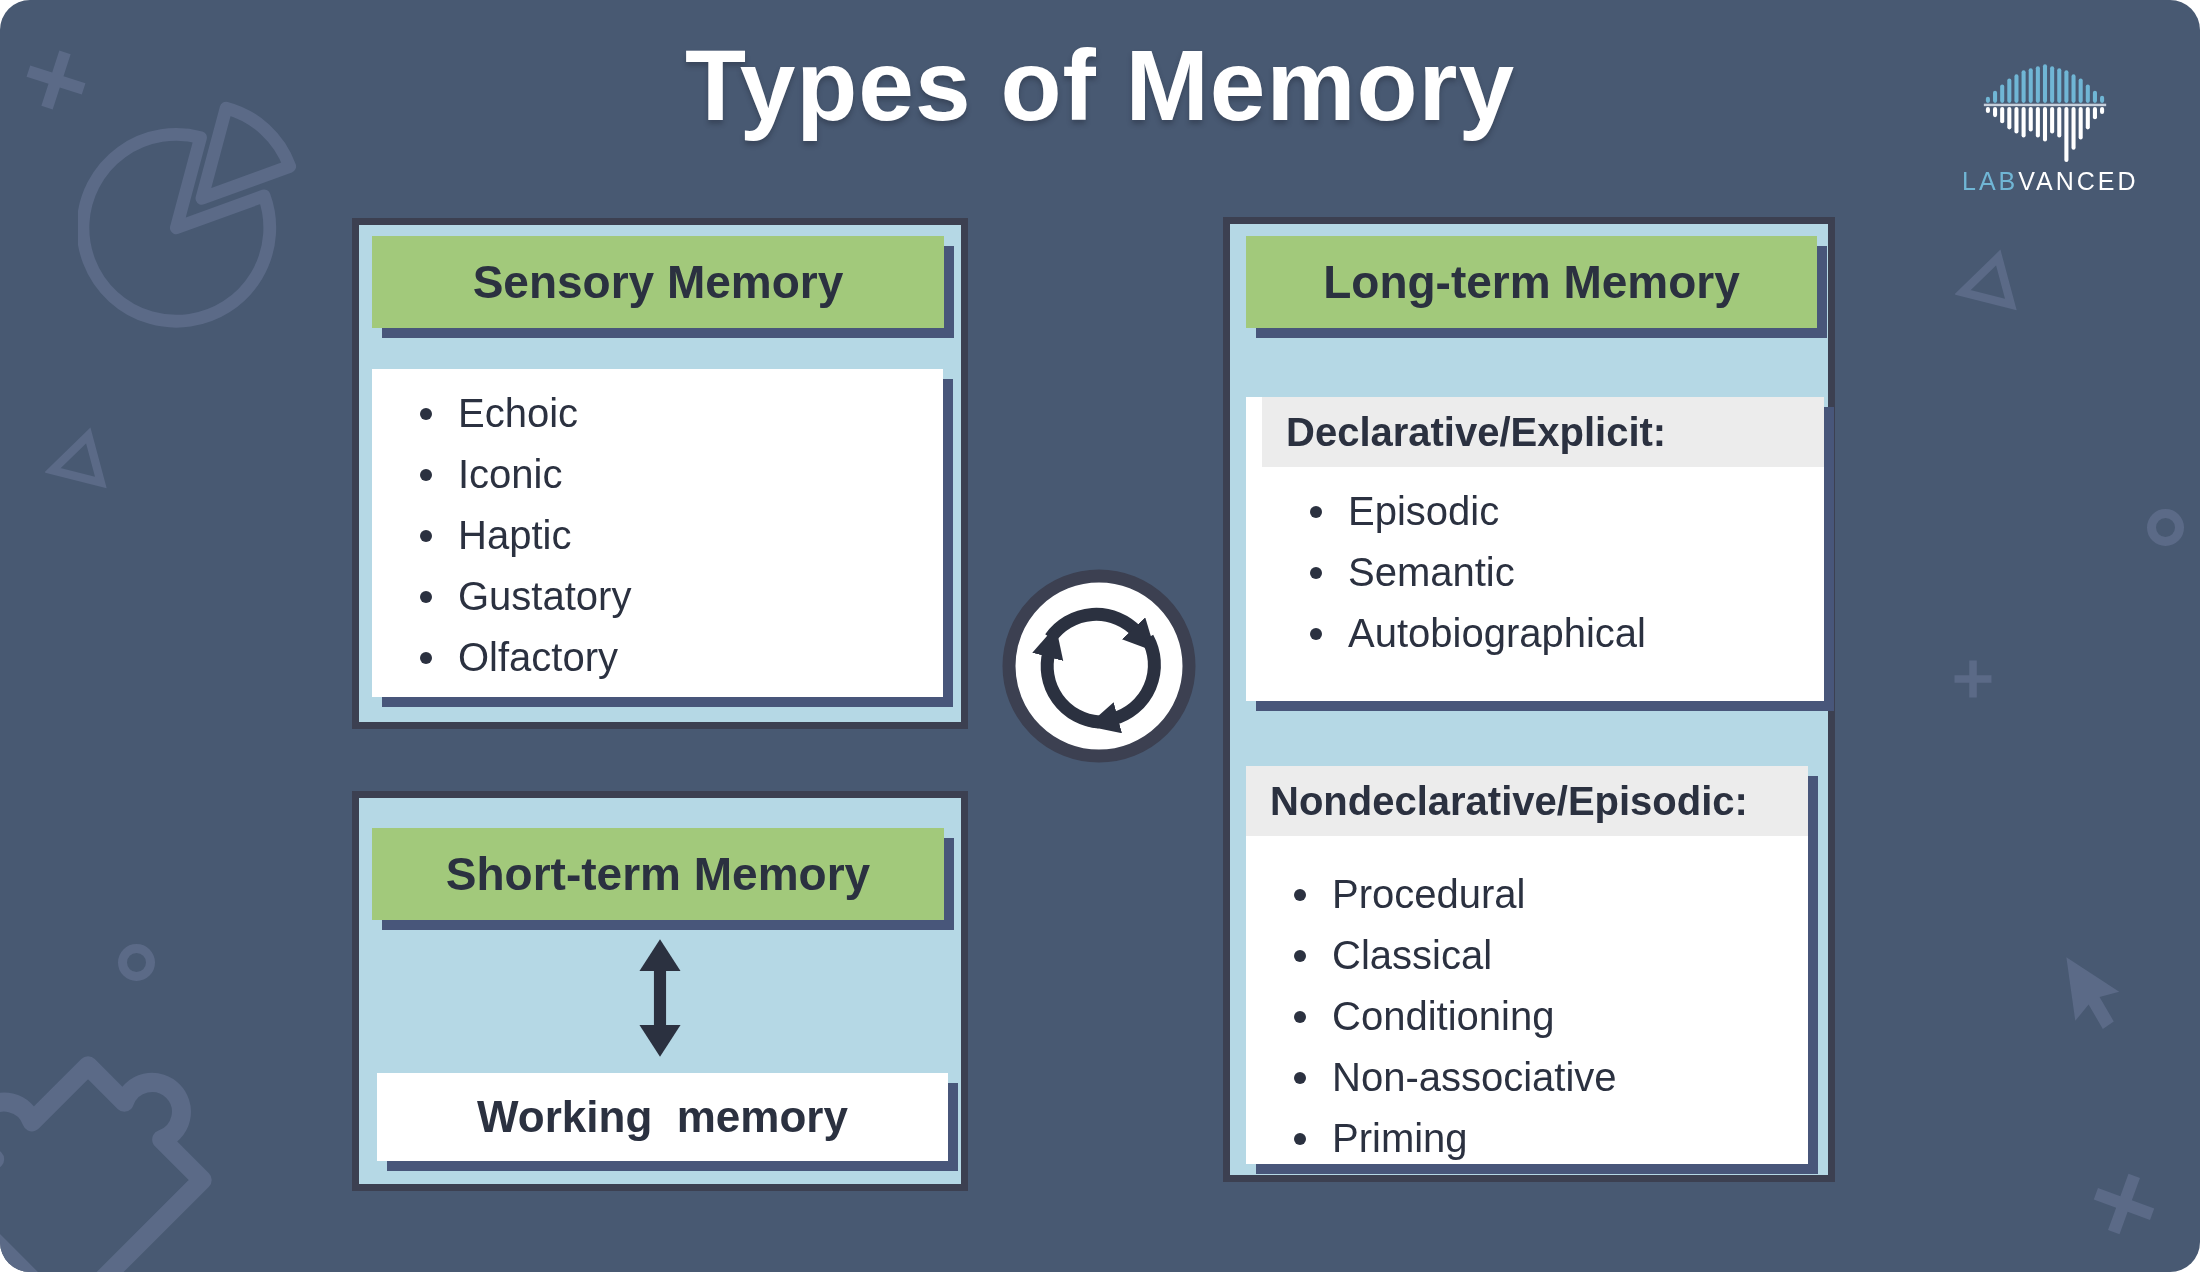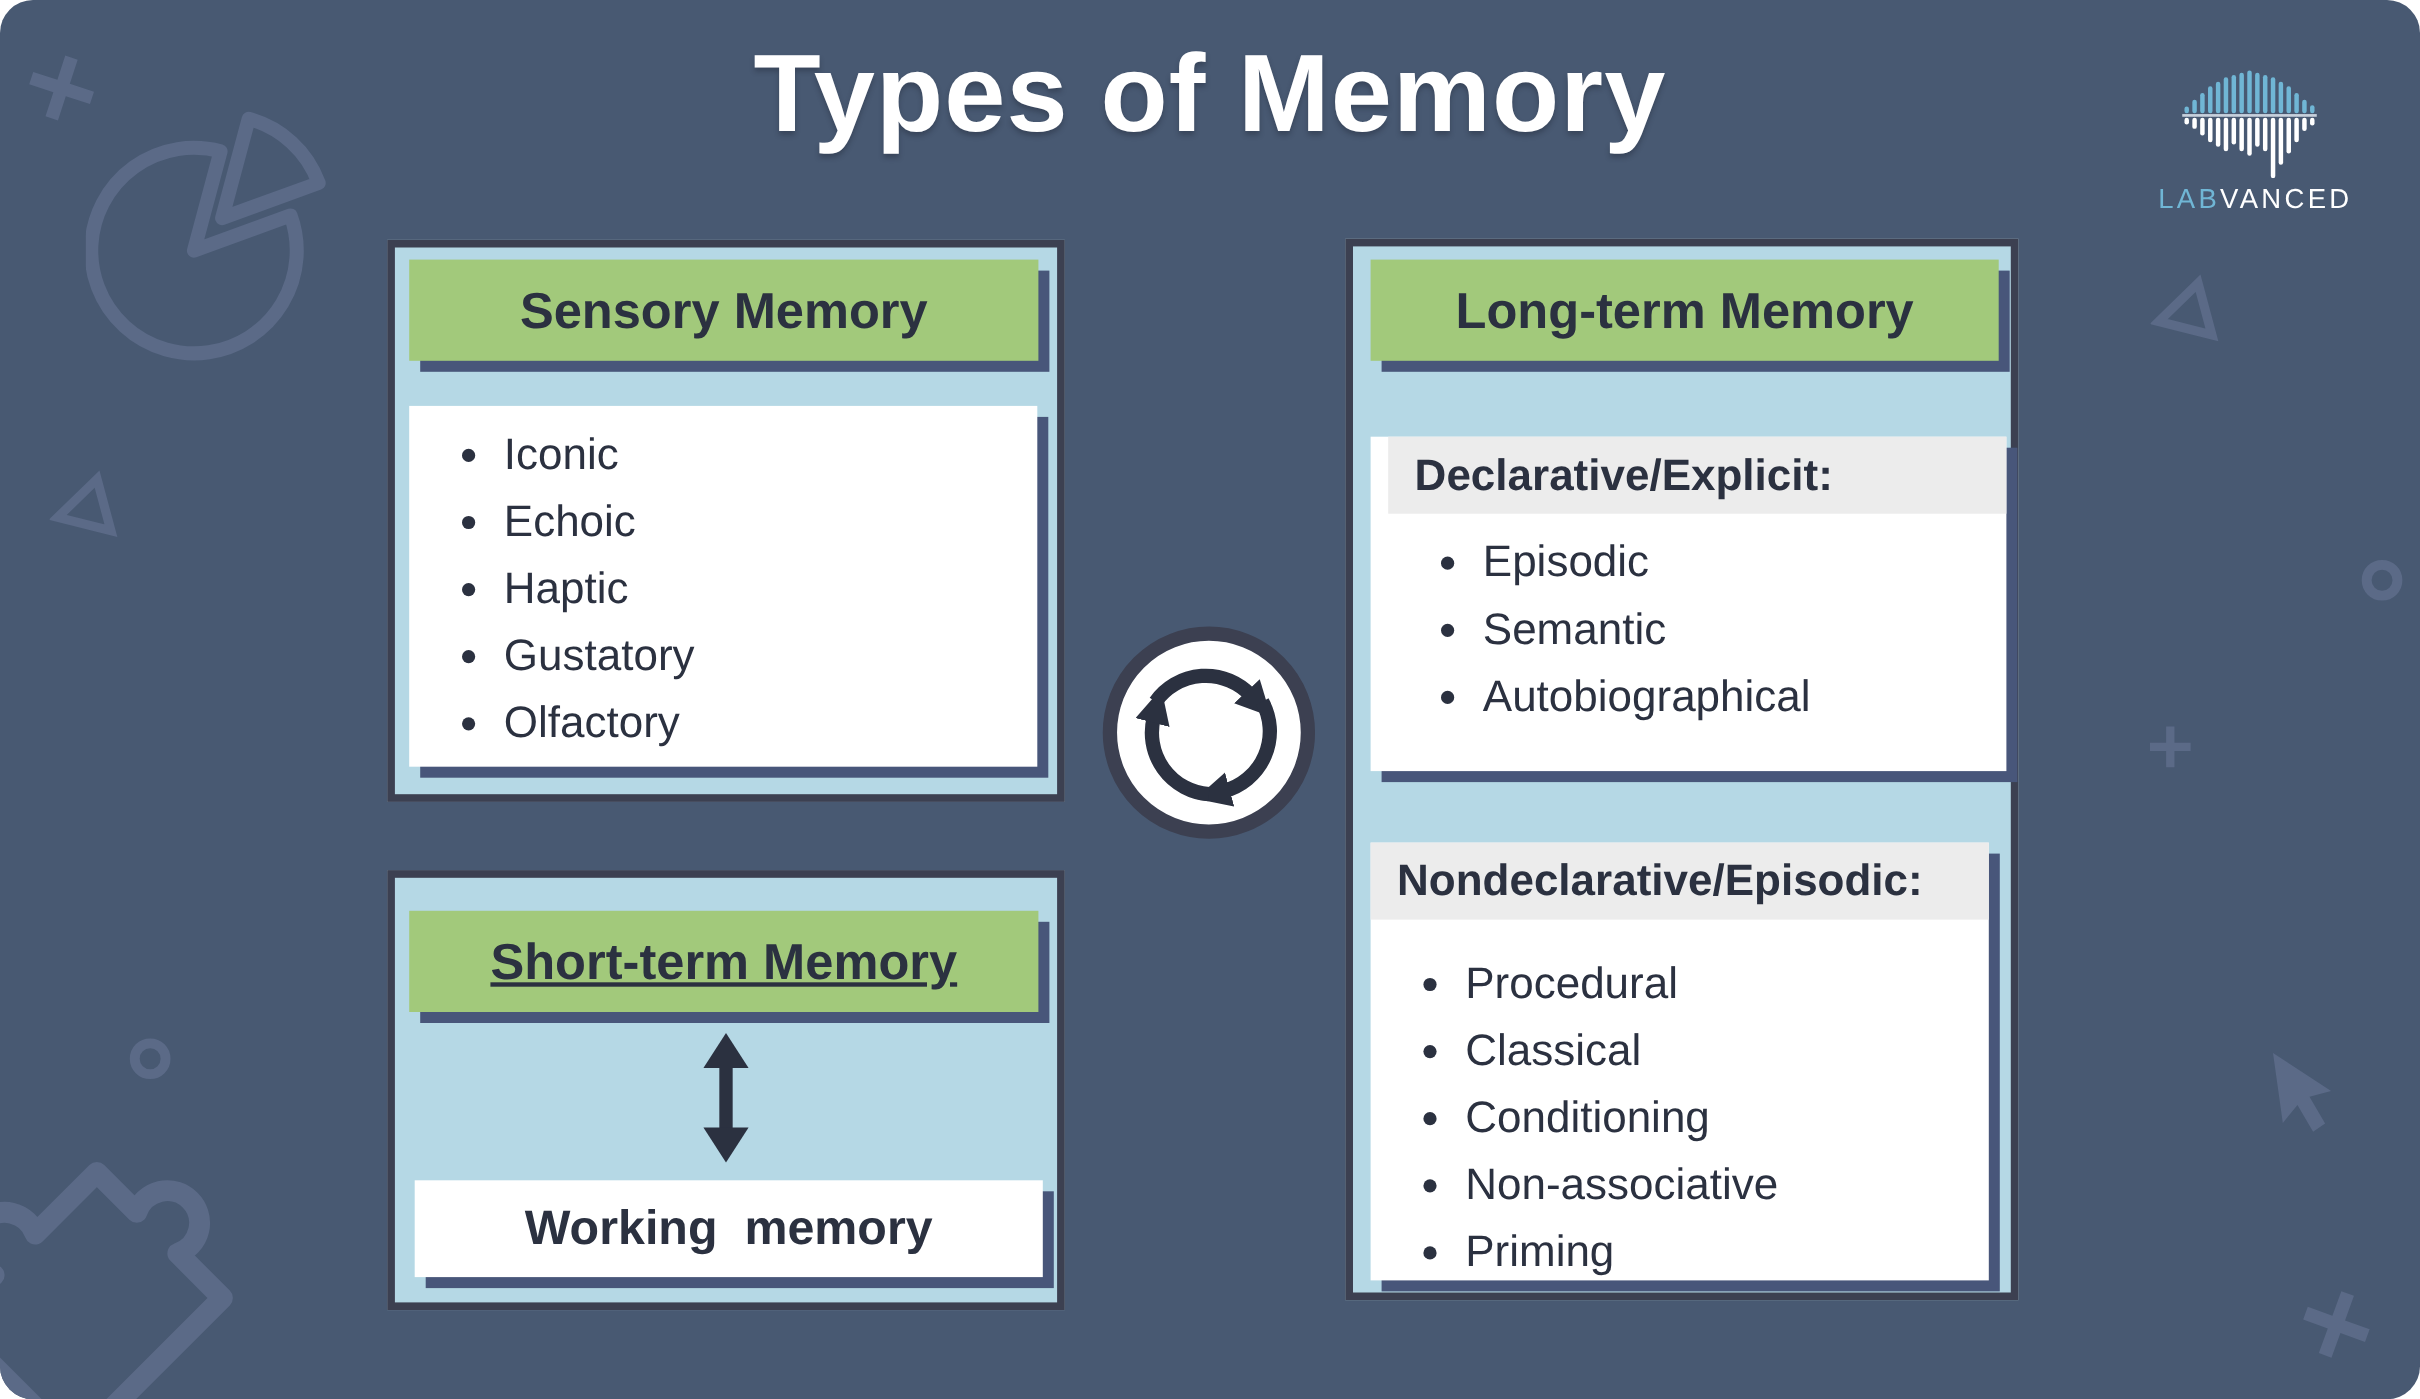--- a/index.html
+++ b/index.html
@@ -40,21 +40,21 @@
   .box{position:absolute;background:var(--panel-blue);border:7px solid var(--ink-border);box-sizing:border-box;}
   .box-sensory{left:352px;top:218px;width:616px;height:511px;}
   .box-short{left:352px;top:791px;width:616px;height:400px;}
   .box-long{left:1223px;top:217px;width:612px;height:965px;}
   .green-head{
     position:absolute;background:var(--green);box-shadow:10px 10px 0 var(--shadow);
     display:flex;align-items:center;justify-content:center;
     font-weight:bold;font-size:46px;color:var(--ink);
   }
   .gh-sensory{left:13px;top:11px;width:572px;height:92px;}
-  .gh-short{left:13px;top:30px;width:572px;height:92px;text-decoration:underline;}
+  .gh-short{left:13px;top:30px;width:572px;height:92px;}
   .gh-long{left:16px;top:12px;width:571px;height:92px;}
   .white-panel{position:absolute;background:var(--white);box-shadow:10px 10px 0 var(--shadow);}
   .panel-sensory{left:13px;top:144px;width:571px;height:328px;}
   .panel-working{
     left:18px;top:275px;width:571px;height:88px;
     display:flex;align-items:center;justify-content:center;
     font-weight:bold;font-size:44px;color:var(--ink);white-space:pre;
   }
   .updown{position:absolute;left:273px;top:136px;width:56px;height:128px;}
   .subbox{position:absolute;background:var(--white);box-shadow:10px 10px 0 var(--shadow);}
@@ -168,25 +168,25 @@
   </div>
 
   <section class="box box-sensory">
     <div class="green-head gh-sensory">
       <span>Sensory Memory</span>
     </div>
     <div class="white-panel panel-sensory">
       <ul class="blist">
         <li>
             <span class="dot"></span>
+            <span>Echoic</span>
+          </li>
+        <li>
+            <span class="dot"></span>
             <span>Iconic</span>
-          </li>
-        <li>
-            <span class="dot"></span>
-            <span>Echoic</span>
           </li>
         <li>
             <span class="dot"></span>
             <span>Haptic</span>
           </li>
         <li>
             <span class="dot"></span>
             <span>Gustatory</span>
           </li>
         <li>

